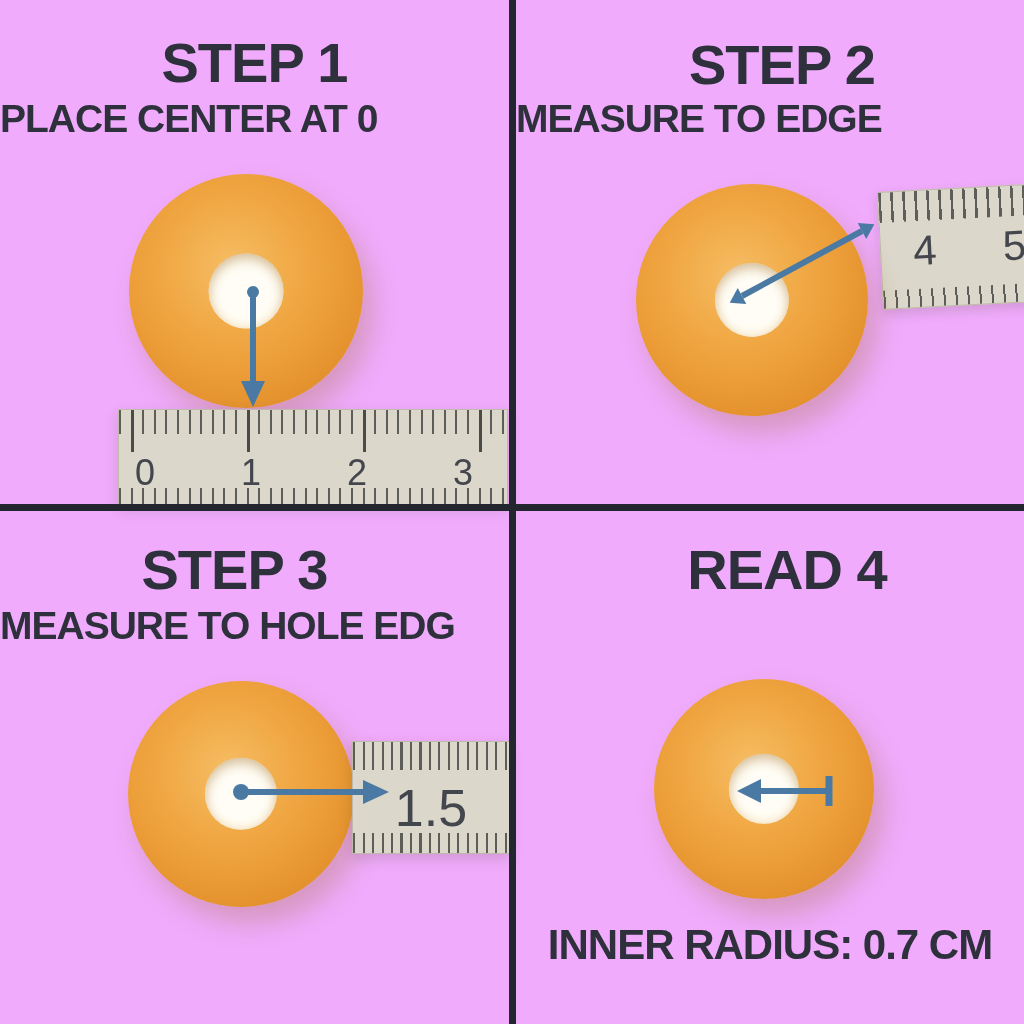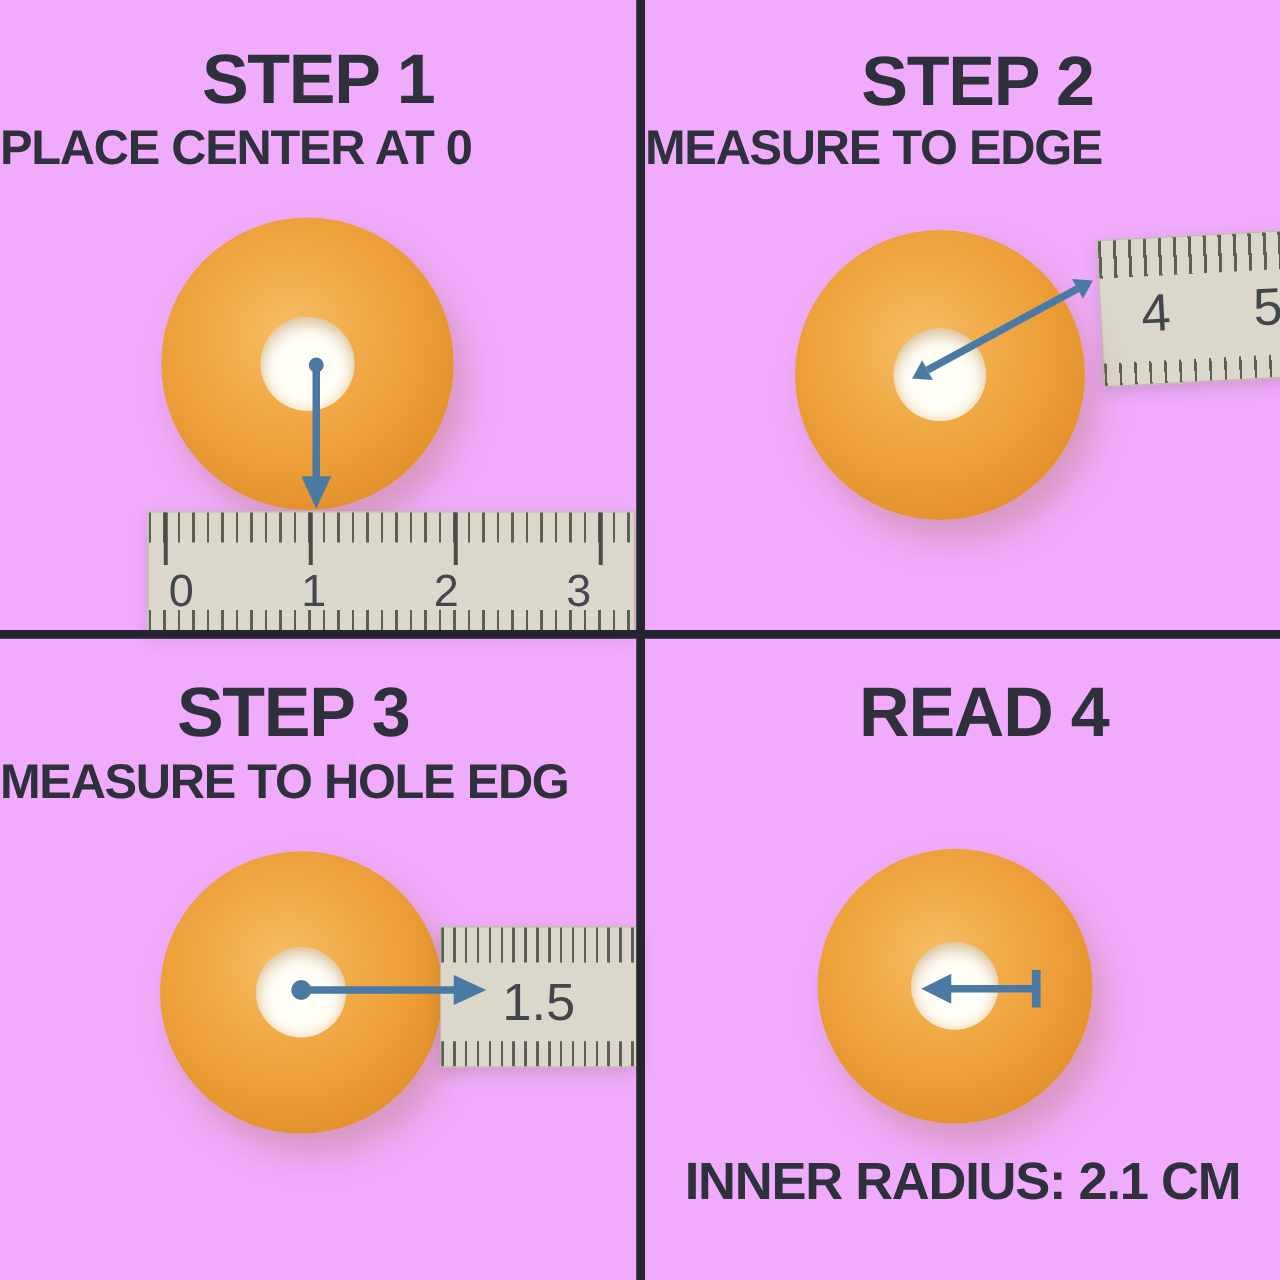--- a/index.html
+++ b/index.html
@@ -51,21 +51,21 @@
   .nums1 { left:16px; right:34px; top:42px; font-size:36px; }
 
   .r2 { left:877px; top:192px; width:175px; height:118px; transform:rotate(-3deg); transform-origin:left top; }
   .r2 .ticks-top { height:30px; background:repeating-linear-gradient(90deg, #5e5e58 0 2.5px, transparent 2.5px 12px); }
   .r2 .ticks-bottom { height:18px; background:repeating-linear-gradient(90deg, #5e5e58 0 2px, transparent 2px 12px); }
   .nums2 { left:32px; right:28px; top:36px; font-size:42px; }
 
   .r3 { left:352px; top:741px; width:158px; height:113px; }
   .r3 .ticks-top { height:28px; background:repeating-linear-gradient(90deg, #5e5e58 0 2px, transparent 2px 9.5px); }
   .r3 .ticks-bottom { height:20px; background:repeating-linear-gradient(90deg, #5e5e58 0 2px, transparent 2px 9.5px); }
-  .nums3 { left:0; right:0; top:36px; justify-content:center; font-size:42px; }
+  .nums3 { left:0; right:0; top:36px; justify-content:center; font-size:52px; }
 
   
   .arrow { position:absolute; overflow:visible; }
   .a1 { left:233px; top:283px; }
   .a2 { left:722px; top:213px; }
   .a3 { left:225px; top:770px; }
   .a4 { left:731px; top:768px; }
 
   .caption { position:absolute; left:516px; top:921px; width:508px; text-align:center;
              font-weight:bold; font-size:42px; letter-spacing:-1px; }
@@ -148,18 +148,18 @@
   <div class="donut d4">
     <div class="hole"></div>
   </div>
 
   <svg class="arrow a4" width="112" height="46" viewBox="0 0 112 46">
     <line x1="98" y1="8" x2="98" y2="38" stroke="#4a7aa3" stroke-width="7"></line>
     <line x1="26" y1="23" x2="98" y2="23" stroke="#4a7aa3" stroke-width="6"></line>
     <polygon points="30,11 30,35 6,23" fill="#4a7aa3"></polygon>
   </svg>
 
-  <div class="caption">INNER RADIUS: 2.1 CM</div>
+  <div class="caption">INNER RADIUS: 0.7 CM</div>
 
   <div class="divider-v"></div>
   <div class="divider-h"></div>
 
 </div>
 
 </body></html>

